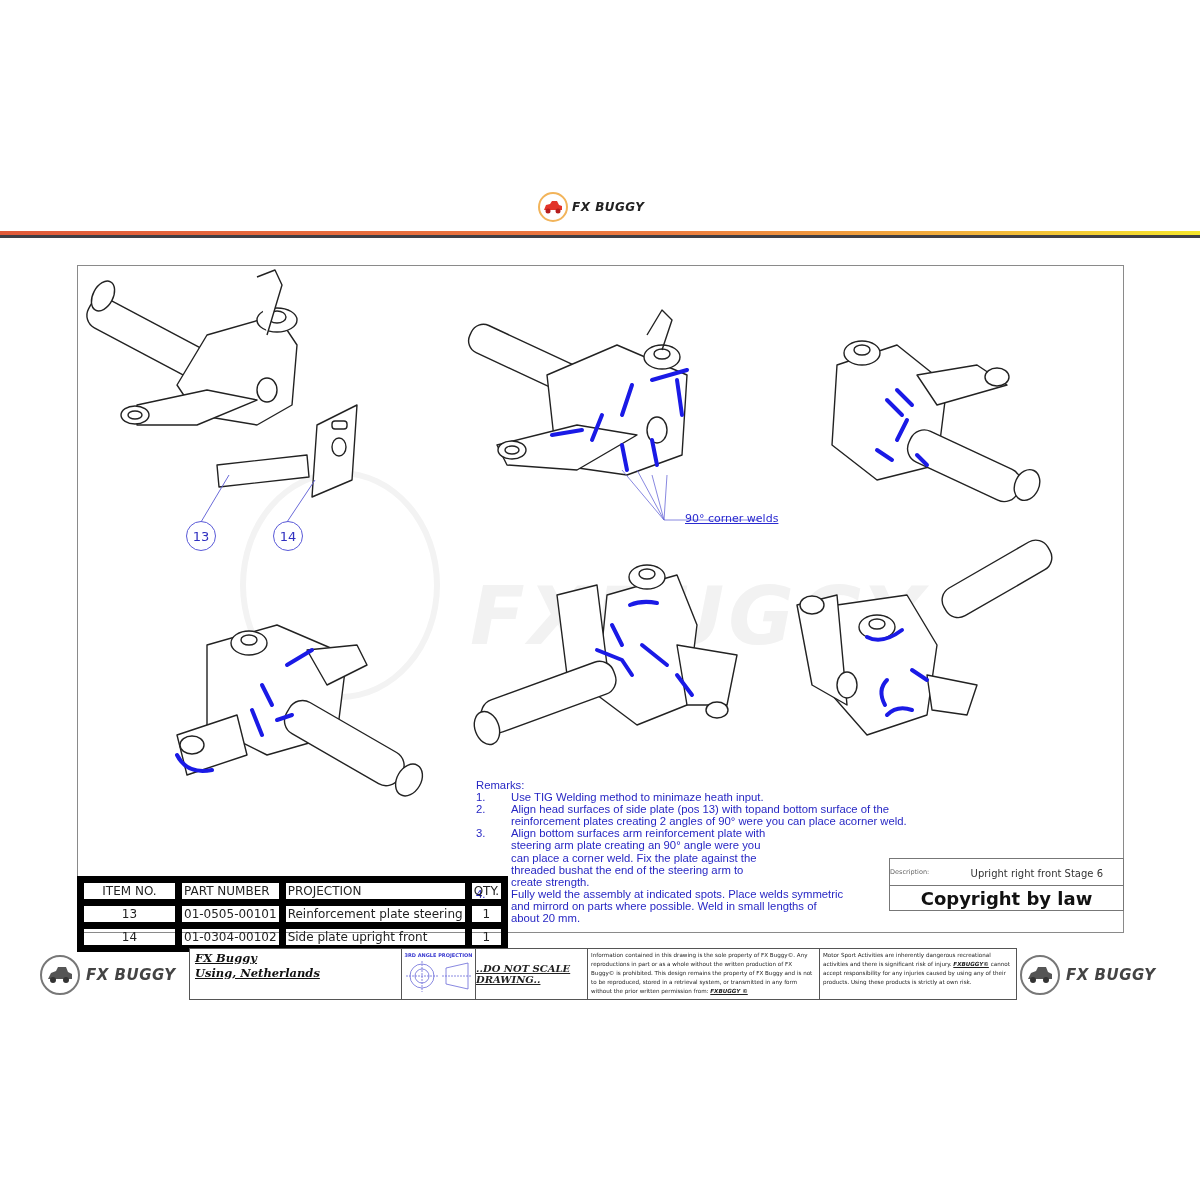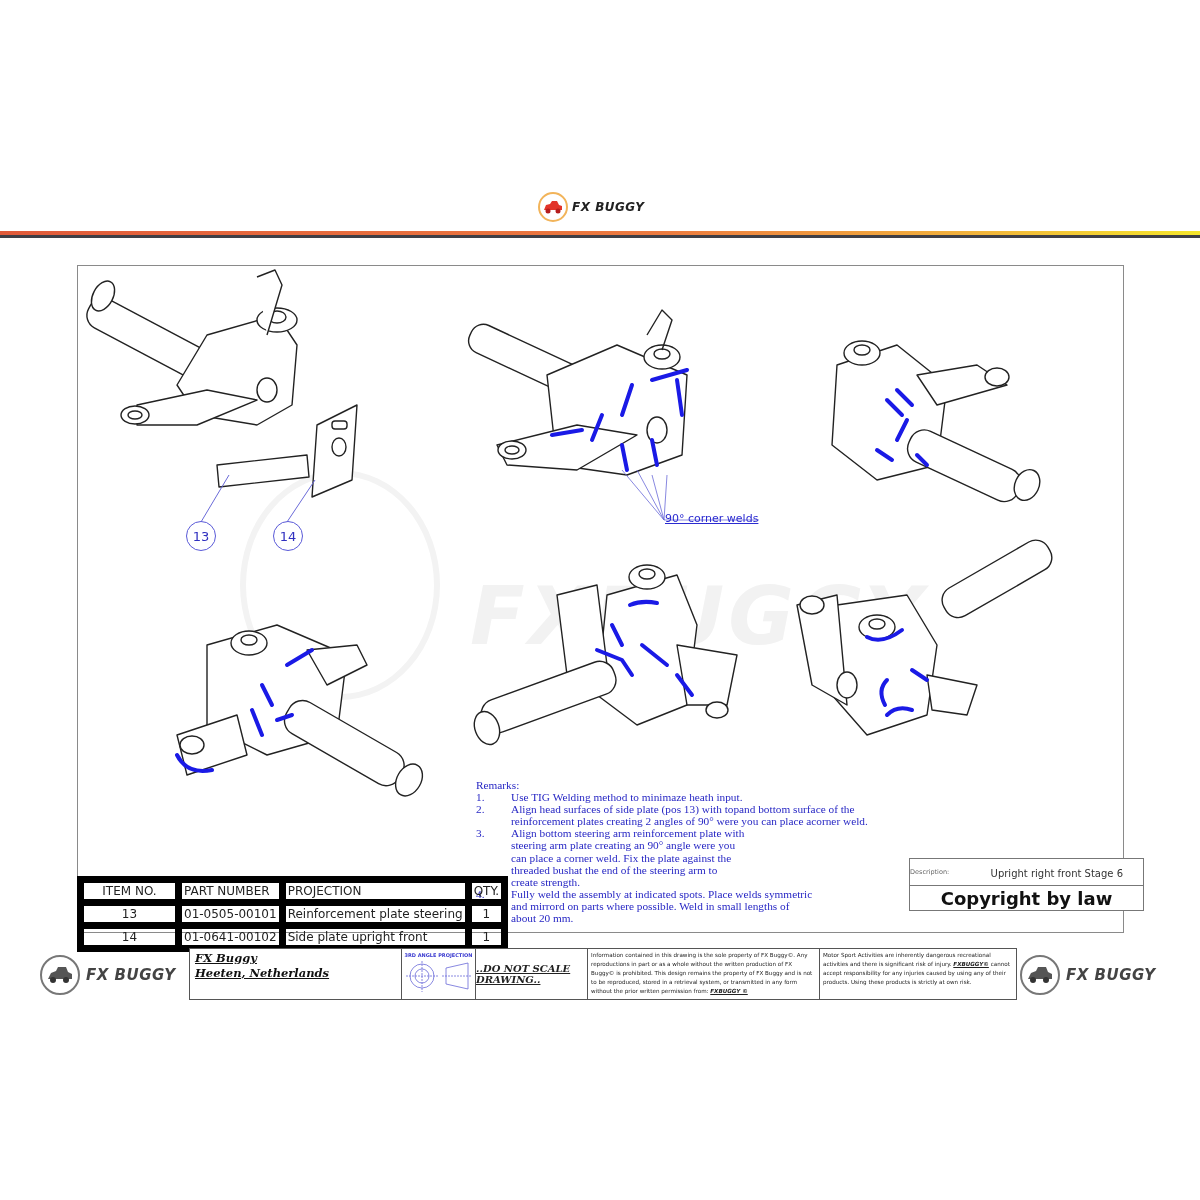--- a/index.html
+++ b/index.html
@@ -20,31 +20,31 @@
   
   .watermark-circle { left:240px; top:470px; width:200px; height:230px; border-radius:50%; border:6px solid #f3f3f3; box-sizing:border-box; }
   .watermark-text { left:470px; top:570px; font-size:80px; font-weight:bold; font-style:italic; color:#f2f2f2; letter-spacing:4px; }
 
   
   .balloon { width:30px; height:30px; border-radius:50%; border:1px solid #5a5ad8; color:#3030c0; font-size:13px; display:flex; align-items:center; justify-content:center; box-sizing:border-box; background:#fff; }
 
   .callout { color:#2a2ad0; font-size:11px; text-decoration:underline; }
 
   
-  .remarks { left:476px; top:779px; width:520px; color:#2727c4; font-size:11.3px; line-height:12.1px; font-family:Liberation Serif, serif; }
+  .remarks { left:476px; top:779px; width:520px; color:#2727c4; font-size:11.3px; line-height:12.1px; font-family:Liberation Sans, sans-serif; }
   .rem-row { display:flex; }
   .rem-num { width:35px; flex-shrink:0; }
 
   
   .bom { left:77px; top:876px; border-collapse:collapse; font-size:12px; color:#222; }
   .bom td, .bom th { border:7px solid #000000; padding:0 2px; height:16px; font-weight:normal; white-space:nowrap; }
   .bom .c { text-align:center; }
 
   
-  .tb { left:889px; top:858px; width:235px; border:1px solid #777; box-sizing:border-box; background:#fff;margin-left:20px; }
+  .tb { left:889px; top:858px; width:235px; border:1px solid #777; box-sizing:border-box; background:#fff; }
   .tb-label { font-size:6.5px; color:#666; }
   .tb-desc { height:26px; border-bottom:1px solid #777; position:relative; }
   .tb-desc .val { position:absolute; right:20px; top:9px; font-size:10px; color:#333; }
   .tb-mid { display:flex; height:24px; border-bottom:1px solid #777; }
   .tb-part { width:118px; border-right:1px solid #777; position:relative; }
   .tb-part .val { position:absolute; left:22px; top:10px; font-size:10px; color:#333; }
   .tb-mat { flex:1; }
   .tb-copy { height:24px; display:flex; align-items:center; justify-content:center; font-size:18px; font-weight:bold; color:#111; }
 
   
@@ -208,41 +208,41 @@
   </g>
 </svg>
 
 <div class="abs balloon" style="left:186px;top:521px">
     <span>13</span>
   </div>
 <div class="abs balloon" style="left:273px;top:521px">
     <span>14</span>
   </div>
 
-<div class="abs callout" style="left:665px;top:512px">90° corner welds</div>
+<div class="abs callout" style="left:685px;top:512px">90° corner welds</div>
 
 <div class="abs remarks">
   <div>Remarks:</div>
   <div class="rem-row">
     <span class="rem-num">1.</span>
     <div>
         <div>Use TIG Welding method to minimaze heath input.</div>
       </div>
   </div>
   <div class="rem-row">
     <span class="rem-num">2.</span>
     <div>
       <div>Align head surfaces of side plate (pos 13) with topand  bottom surface of the</div>
       <div>reinforcement plates creating 2 angles of 90° were you can place acorner weld.</div>
     </div>
   </div>
   <div class="rem-row">
     <span class="rem-num">3.</span>
     <div>
-      <div>Align bottom steering arm reinforcement plate with</div>
+      <div>Align bottom surfaces arm reinforcement plate with</div>
       <div>steering arm plate creating an 90° angle were you</div>
       <div>can place a corner weld. Fix the plate against the</div>
       <div>threaded bushat the end of the steering arm to</div>
       <div>create strength.</div>
     </div>
   </div>
   <div class="rem-row">
     <span class="rem-num">4.</span>
     <div>
       <div>Fully weld the assembly at indicated spots. Place welds symmetric</div>
@@ -261,21 +261,21 @@
     <th class="c" style="width:24px">QTY.</th>
   </tr>
   <tr>
     <td class="c">13</td>
     <td>01-0505-00101</td>
     <td>Reinforcement plate steering</td>
     <td class="c">1</td>
   </tr>
   <tr>
     <td class="c">14</td>
-    <td>01-0641-00102</td>
+    <td>01-0304-00102</td>
     <td>Side plate upright front</td>
     <td class="c">1</td>
   </tr>
 </tbody>
   </table>
 
 <div class="abs tb">
   <div class="tb-desc">
     <span class="tb-label">Description:</span>
     <span class="val">Upright right front Stage 6</span>
@@ -300,21 +300,21 @@
         <circle cx="7" cy="14" r="3" fill="#333"></circle>
         <circle cx="20" cy="14" r="3" fill="#333"></circle>
       </svg>
   </div>
   <span class="foot-logo-text">FX BUGGY</span>
 </div>
 
 <div class="abs footer-bar">
   <div class="fb-cell fb-company">
     <div style="text-decoration:underline">FX Buggy</div>
-    <div style="text-decoration:underline">Heeten, Netherlands</div>
+    <div style="text-decoration:underline">Using, Netherlands</div>
   </div>
   <div class="fb-cell fb-proj">
     <div class="fb-proj-label">3RD ANGLE PROJECTION</div>
     <svg width="72" height="38" viewBox="0 0 72 38">
       <g stroke="#6a6ad8" fill="none" stroke-width="0.8">
         <circle cx="20" cy="18" r="12"></circle>
           <circle cx="20" cy="18" r="7"></circle>
         <line x1="4" y1="18" x2="36" y2="18" stroke-dasharray="2 1"></line>
           <line x1="20" y1="3" x2="20" y2="34" stroke-dasharray="2 1"></line>
         <path d="M44 10 L66 5 L66 31 L44 26 Z"></path>

